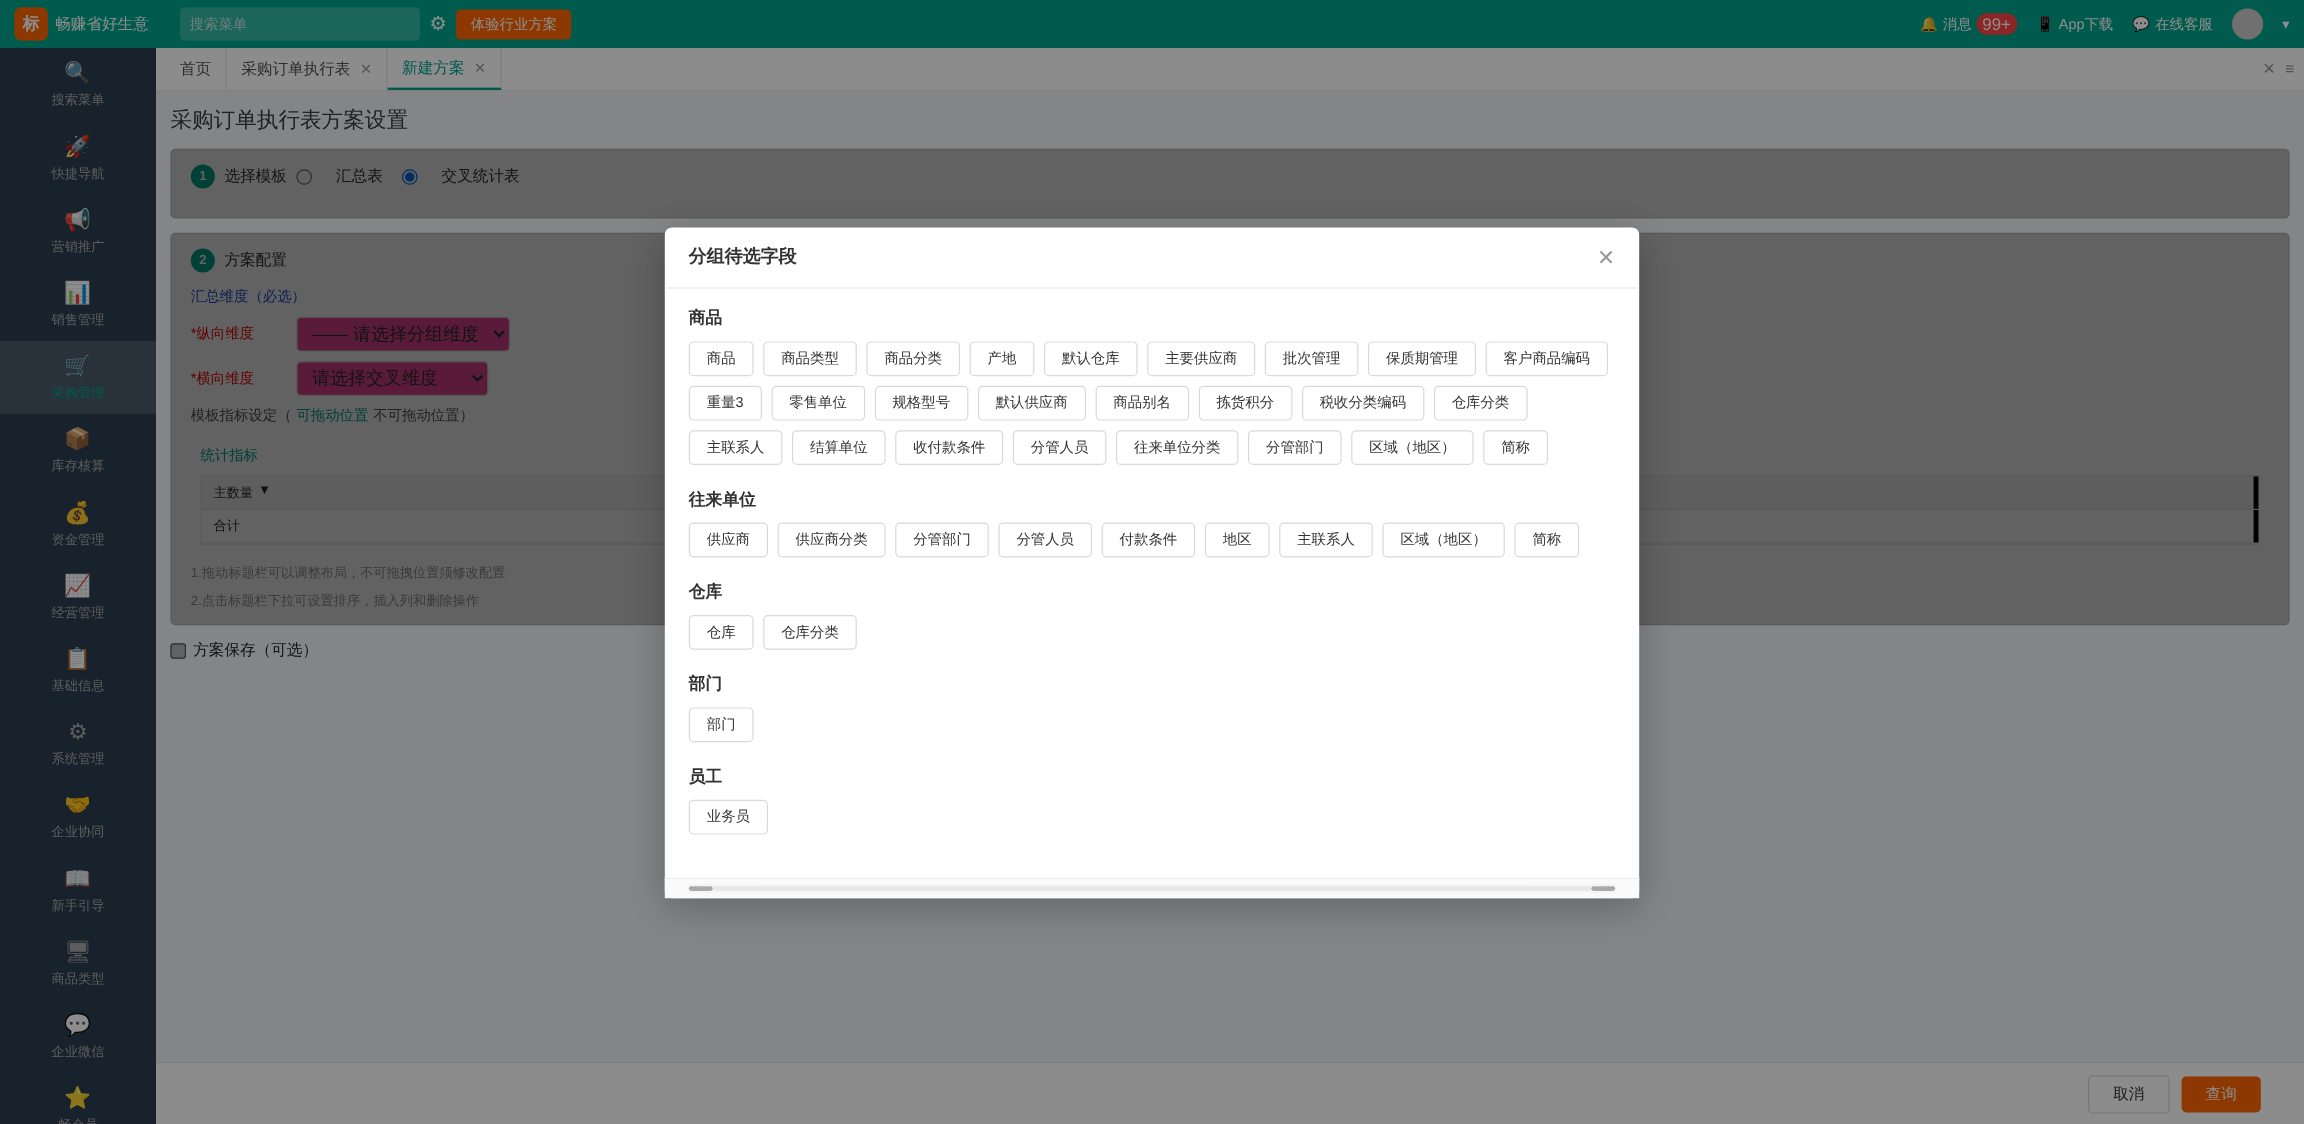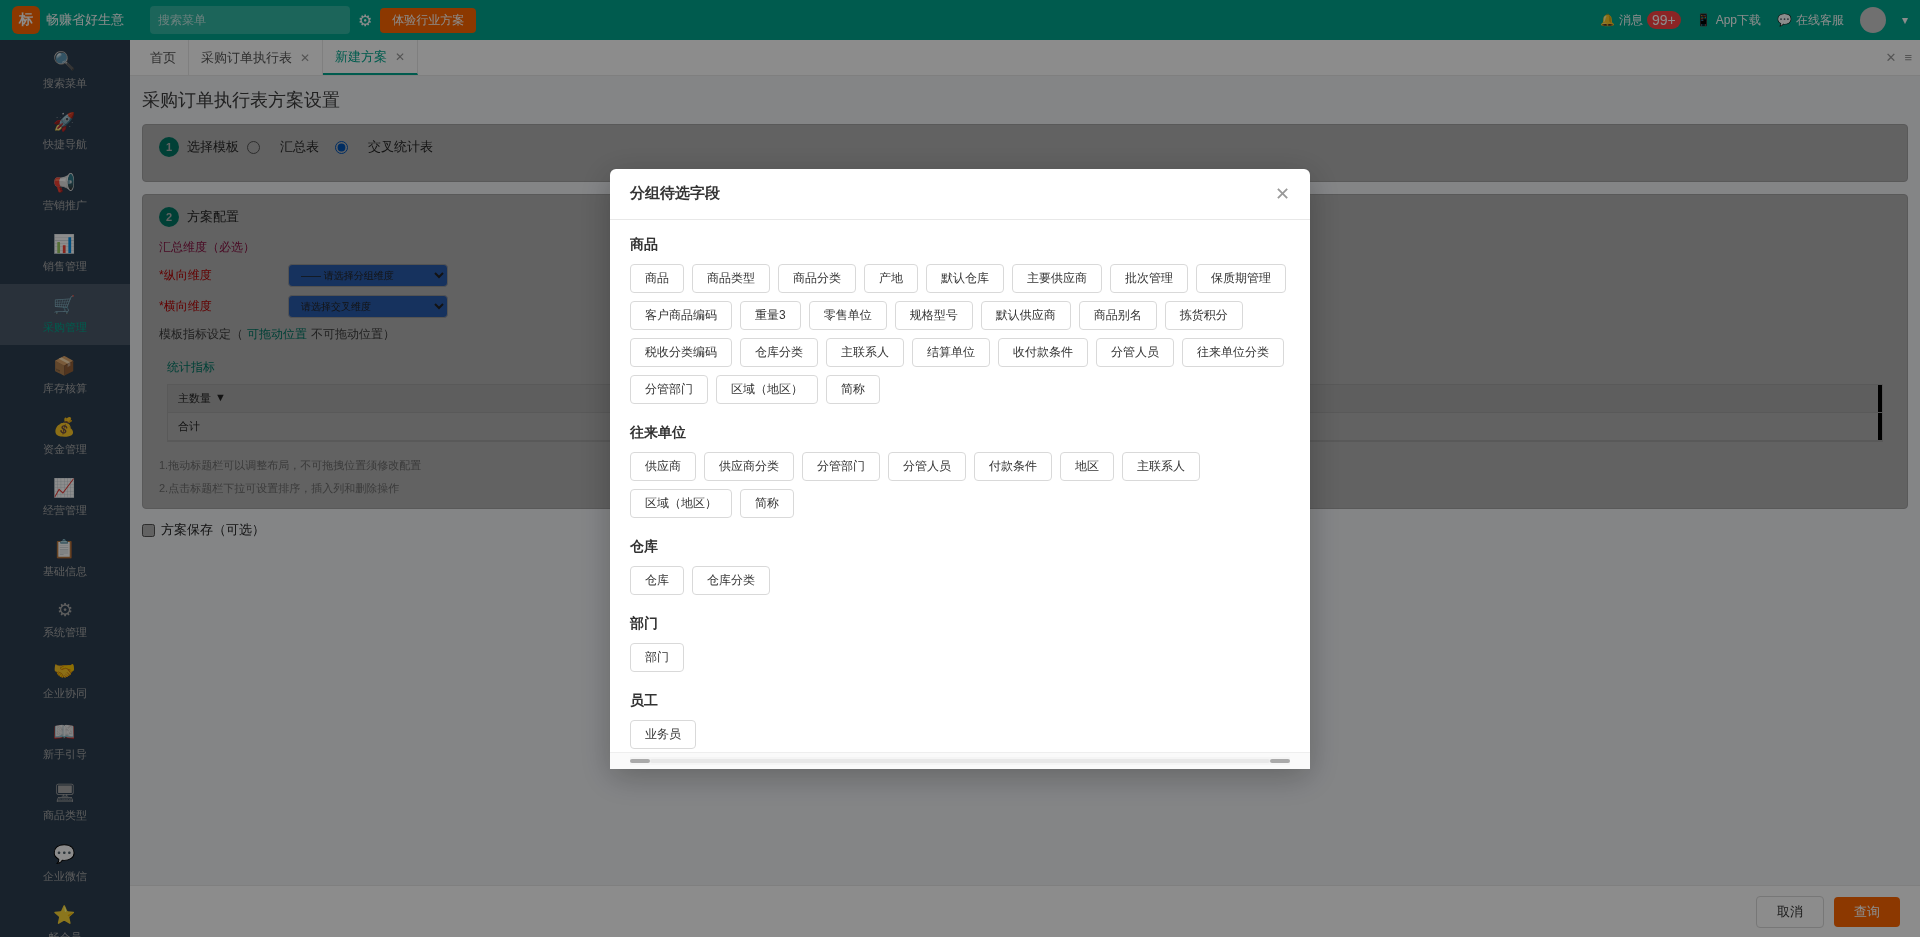--- a/index.html
+++ b/index.html
@@ -165,31 +165,30 @@
       width: 20px; height: 20px;
       background: #00a78e;
       color: white;
       border-radius: 50%;
       display: flex; align-items: center; justify-content: center;
       font-size: 11px; font-weight: bold;
     }
     .radio-group { display: flex; gap: 16px; align-items: center; }
     .radio-option { display: flex; align-items: center; gap: 20px; cursor: pointer; }
     .form-row { display: flex; align-items: center; gap: 8px; margin-bottom: 8px; }
-    .form-label { color: #be185d; font-size: 12px; min-width: 80px; }
+    .form-label { color: #1d4ed8; font-size: 12px; min-width: 80px; }
     .required { color: red; }
     .form-select {
       border: 1px solid #d9d9d9;
       border-radius: 4px;
       padding: 4px 8px;
-      font-size: 10px;
+      font-size: 15px;
       color: #333;
-      background: #3b82f6;
+      background: #ec4899;
       min-width: 160px;
-      margin-left: 41px;
     }
     .table-section {
       border: 1px solid #e8e8e8;
       margin-top: 8px;
     }
     .table-header-row {
       display: flex;
       background: #f5f5f5;
       border-bottom: 1px solid #e8e8e8;
     }
@@ -209,21 +208,21 @@
     }
     .indicator-label { font-size: 12px; color: #00a78e; margin-bottom: 6px; }
     .hint-text { font-size: 11px; color: #999; margin-top: 8px; }
     .bottom-actions {
       position: fixed;
       bottom: 0; left: 130px; right: 0;
       height: 52px;
       background: white;
       border-top: 1px solid #e8e8e8;
       display: flex; align-items: center; justify-content: flex-end;
-      padding: 0 20px;
+      padding: 0 36px;
       gap: 10px;
     }
     .btn-cancel {
       border: 1px solid #d9d9d9;
       background: white;
       color: #333;
       padding: 6px 20px;
       border-radius: 4px;
       cursor: pointer;
       font-size: 13px;
@@ -248,21 +247,21 @@
     }
 
     
     .modal {
       position: fixed;
       top: 50%; left: 50%;
       transform: translate(-50%, -50%);
       background: white;
       border-radius: 6px;
       z-index: 201;
-      width: 700px;
+      width: 812px;
       max-height: 600px;
       display: flex;
       flex-direction: column;
       box-shadow: 0 8px 32px rgba(0,0,0,0.25);
     }
     .modal-header {
       display: flex; align-items: center; justify-content: space-between;
       padding: 14px 20px;
       border-bottom: 1px solid #e8e8e8;
       font-size: 15px; font-weight: bold; color: #333;

